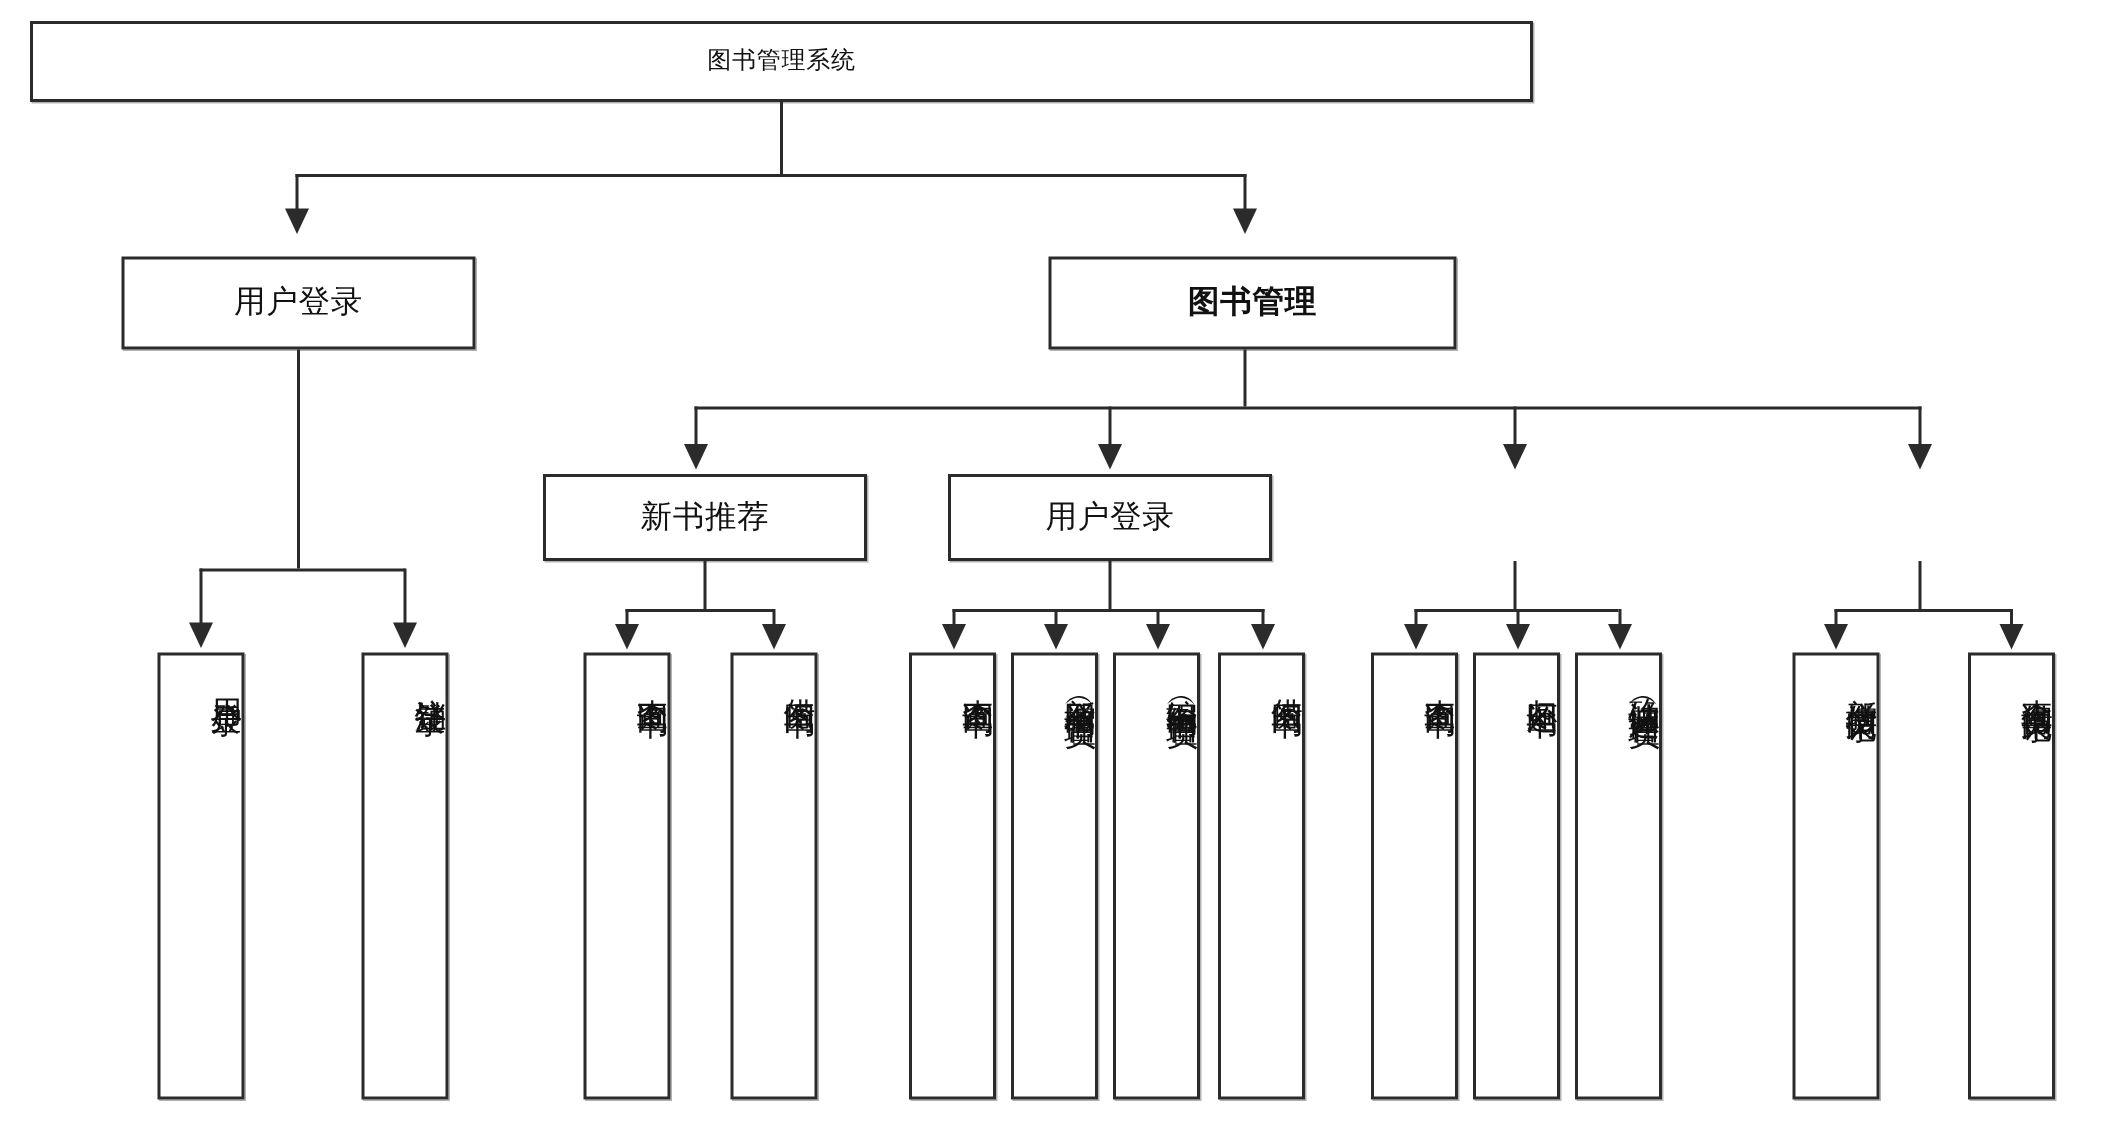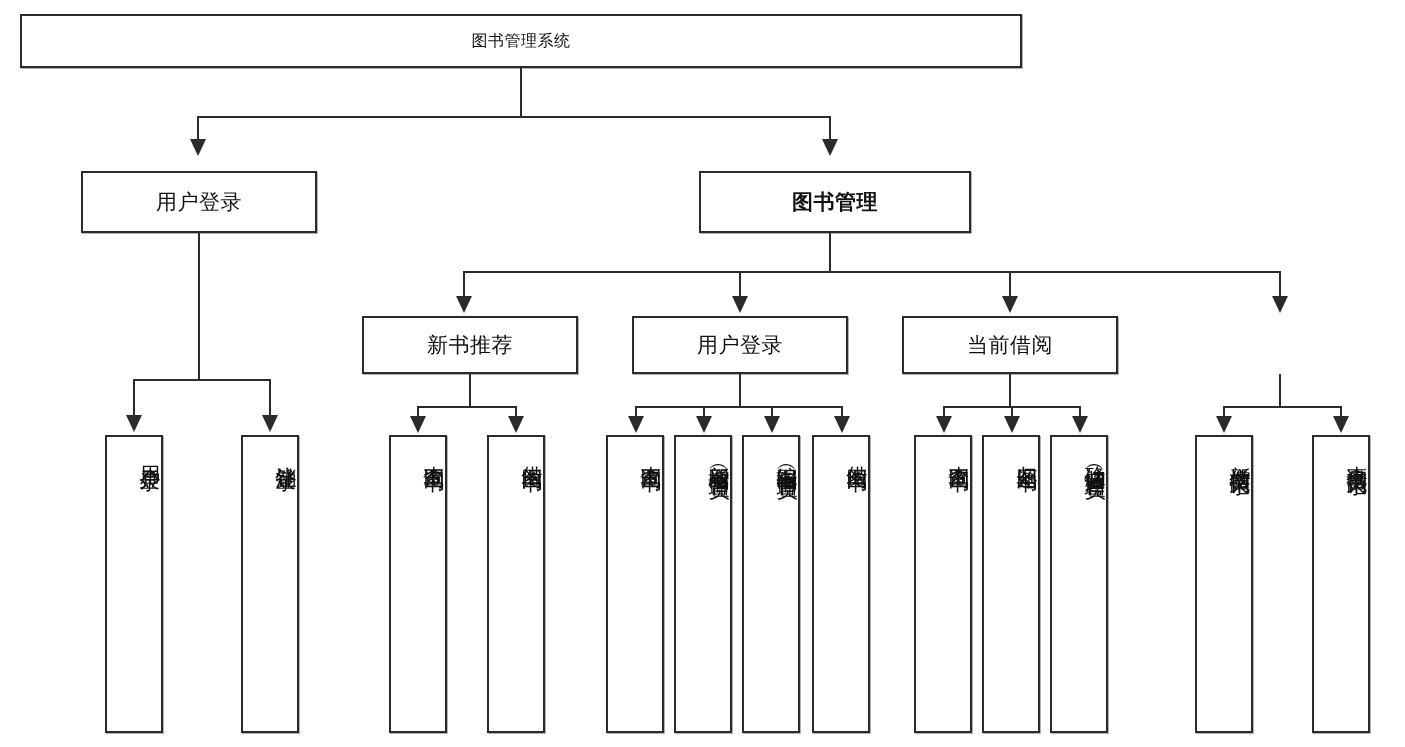--- a/index.html
+++ b/index.html
@@ -137,23 +137,20 @@
   <div class="arrow" style="left:732px; top:296px;"></div>
   <div class="arrow" style="left:1002px; top:296px;"></div>
   <div class="arrow" style="left:1272px; top:296px;"></div>
 
   <div class="node horiz" style="left:362px; top:316px; width:216px; height:58px;">
     <span>新书推荐</span>
   </div>
   <div class="node horiz" style="left:632px; top:316px; width:216px; height:58px;">
     <span>用户登录</span>
   </div>
-  <div class="node horiz" style="left:902px; top:316px; width:216px; height:58px;">
-    <span>当前借阅</span>
-  </div>
 
   <div class="ln v" style="left:469px; top:374px; width:2px; height:32px;"></div>
   <div class="ln h" style="left:417px; top:406px; width:99px; height:2px;"></div>
   <div class="ln v" style="left:417px; top:406px; width:2px; height:12px;"></div>
   <div class="ln v" style="left:515px; top:406px; width:2px; height:12px;"></div>
   <div class="arrow" style="left:410px; top:416px;"></div>
   <div class="arrow" style="left:508px; top:416px;"></div>
 
   <div class="node vert" style="left:389px; top:435px; width:58px; height:298px;">
     <span class="vtext">查询图书</span>

